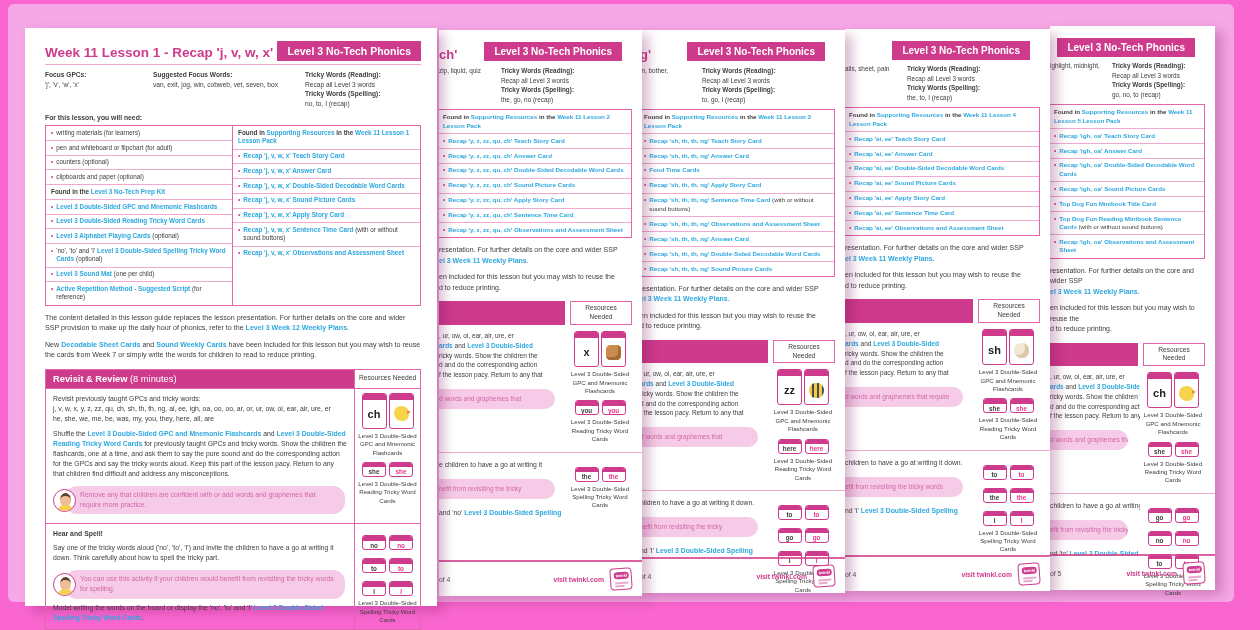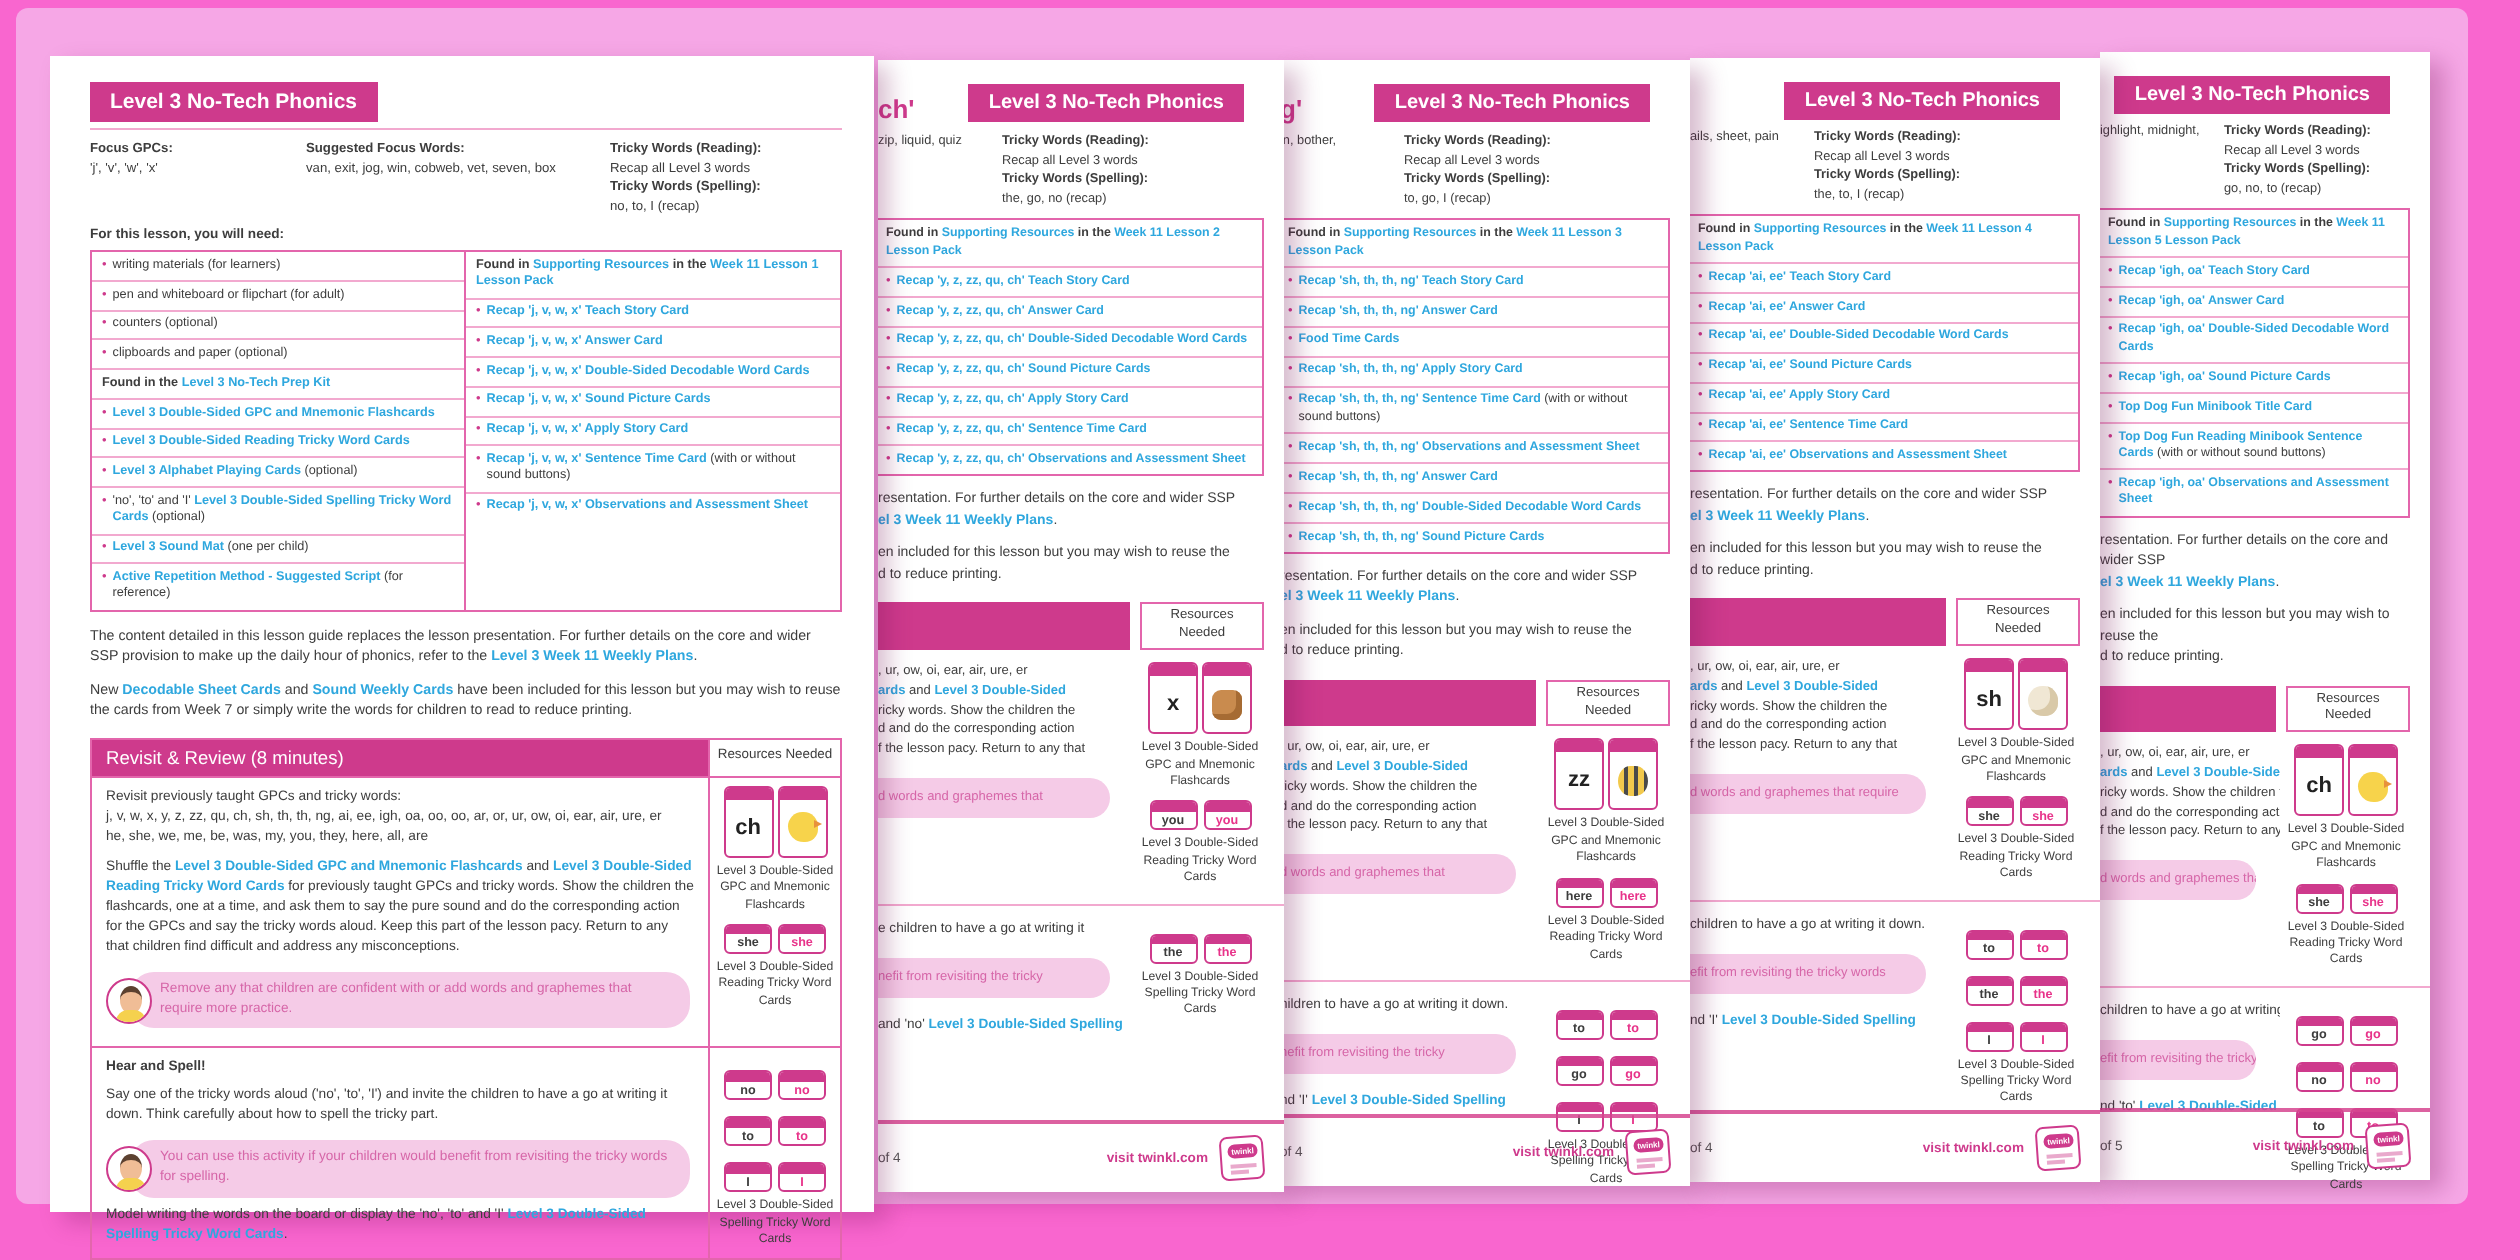--- a/index.html
+++ b/index.html
@@ -31,21 +31,21 @@
   .rrow:last-child{border-bottom:none}
   .rrow .bul{color:var(--mag);margin-right:3px;font-size:6.5px;line-height:1.2}
   .lnk{color:var(--link);font-weight:bold}
   .txt{color:var(--txt)}
   .hrow .txt{font-weight:bold}
   .hrow .lnk{font-weight:bold}
   .para{font-size:7.1px;line-height:1.45;margin-top:7px}
   .acttable{border:1.2px solid var(--tblborder);margin-top:8px;display:flex;flex-direction:column}
   .act-head{display:flex;border-bottom:1.2px solid var(--tblborder)}
   .act-title{flex:1;background:var(--mag);color:#fff;font-size:9.3px;padding:4px 7px}
-  .act-title b{font-weight:normal}
+  .act-title b{font-weight:bold}
   .act-res{width:66px;border-left:1.2px solid var(--tblborder);font-size:6.7px;text-align:center;display:flex;align-items:center;justify-content:center;padding:2px;line-height:1.3}
   .act-row{display:flex}
   .act-row + .act-row{border-top:1.2px solid var(--tblborder)}
   .act-left{flex:1;padding:5px 7px;font-size:6.85px;line-height:1.45}
   .act-right{width:66px;border-left:1.2px solid var(--tblborder);padding:4px 3px;text-align:center}
   .callout{display:flex;align-items:center;margin:7px 2px 4px 0}
   .pill{flex:1;background:var(--callbg);border-radius:12px;padding:4px 9px 4px 15px;color:var(--calltx);font-size:6.8px;line-height:1.5;margin-left:-11px}
   .avatar{width:23px;height:23px;border-radius:50%;border:1.6px solid var(--mag);background:#fff;position:relative;flex:none;z-index:1;overflow:hidden}
   .avatar::before{content:"";position:absolute;left:6px;top:3px;width:11px;height:11px;border-radius:50%;background:#F0BD96;border-top:3px solid #5C4130}
   .avatar::after{content:"";position:absolute;left:4px;bottom:-1px;width:15px;height:7px;border-radius:6px 6px 0 0;background:#F5D14E}
@@ -679,20 +679,21 @@
             <div class="l1"></div>
             <div class="l2"></div>
           </div>
         </div>
       </div>
     </div>
   </div>
 
 <div class="sheet" id="page1">
   <div class="p1-titlebar">
+    <div class="p1-title">Week 11 Lesson 1 - Recap 'j, v, w, x'</div>
     <div class="badge">Level 3 No-Tech Phonics</div>
   </div>
   <div class="p1-meta">
     <div class="m1">
       <b>Focus GPCs:</b><br>
       <span>'j', 'v', 'w', 'x'</span>
     </div>
     <div class="m2">
       <b>Suggested Focus Words:</b><br>
       <span>van, exit, jog, win, cobweb, vet, seven, box</span>
@@ -778,21 +779,21 @@
         <div class="rrow">
           <span class="bul">•</span>
           <span><span class="lnk">Recap 'j, v, w, x' Sentence Time Card</span><span class="txt"> (with or without sound buttons)</span></span>
         </div>
         <div class="rrow">
           <span class="bul">•</span>
           <span><span class="lnk">Recap 'j, v, w, x' Observations and Assessment Sheet</span></span>
         </div>
       </div>
   </div>
-  <div class="para" id="p1-para1"><span class="txt">The content detailed in this lesson guide replaces the lesson presentation. For further details on the core and wider SSP provision to make up the daily hour of phonics, refer to the </span><span class="lnk">Level 3 Week 11 Weekly Plans</span><span class="txt">.</span></div>
+  <div class="para" id="p1-para1"><span class="txt">The content detailed in this lesson guide replaces the lesson presentation. For further details on the core and wider SSP provision to make up the daily hour of phonics, refer to the </span><span class="lnk">Level 3 Week 12 Weekly Plans</span><span class="txt">.</span></div>
   <div class="para" id="p1-para2"><span class="txt">New </span><span class="lnk">Decodable Sheet Cards</span><span class="txt"> and </span><span class="lnk">Sound Weekly Cards</span><span class="txt"> have been included for this lesson but you may wish to reuse the cards from Week 7 or simply write the words for children to read to reduce printing.</span></div>
 
   <div class="acttable">
     <div class="act-head">
       <div class="act-title"><b>Revisit &amp; Review</b><span> (8 minutes)</span></div>
       <div class="act-res">Resources Needed</div>
     </div>
     <div class="act-row">
       <div class="act-left">
         <div>Revisit previously taught GPCs and tricky words:</div>

